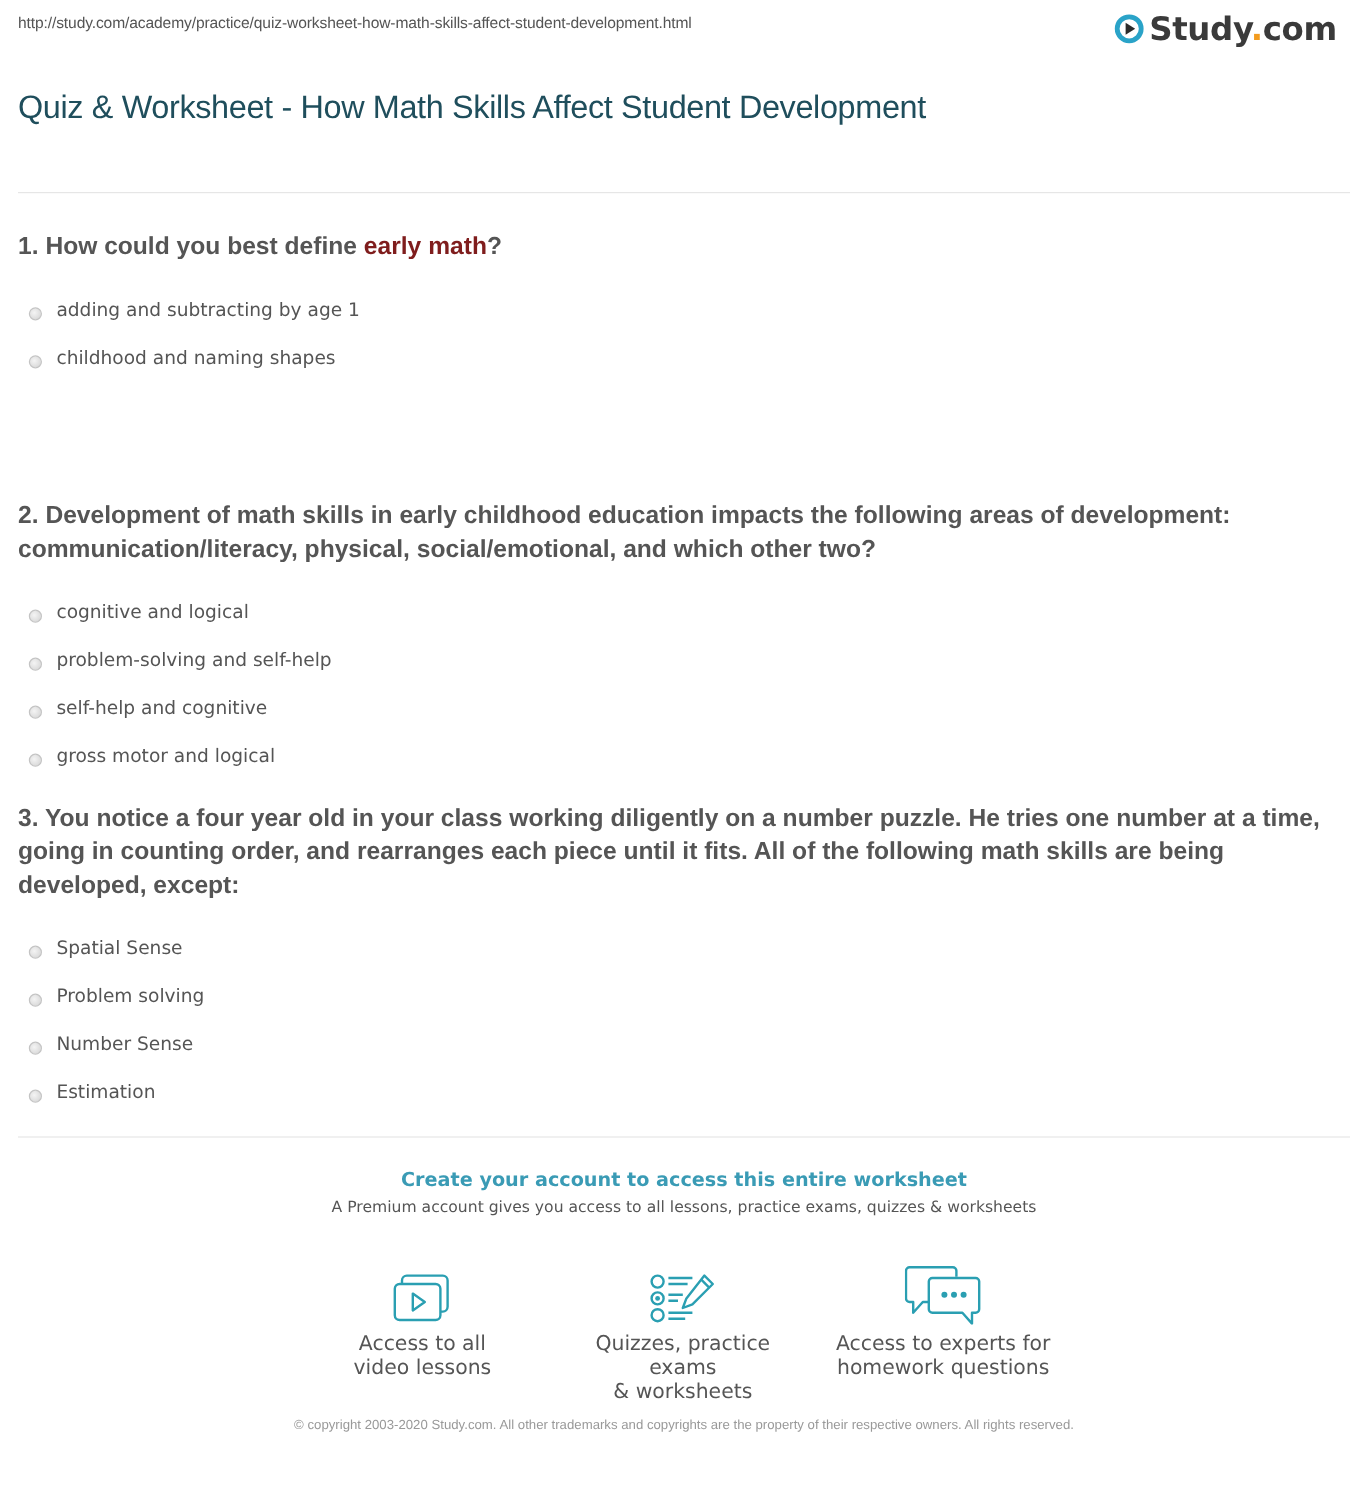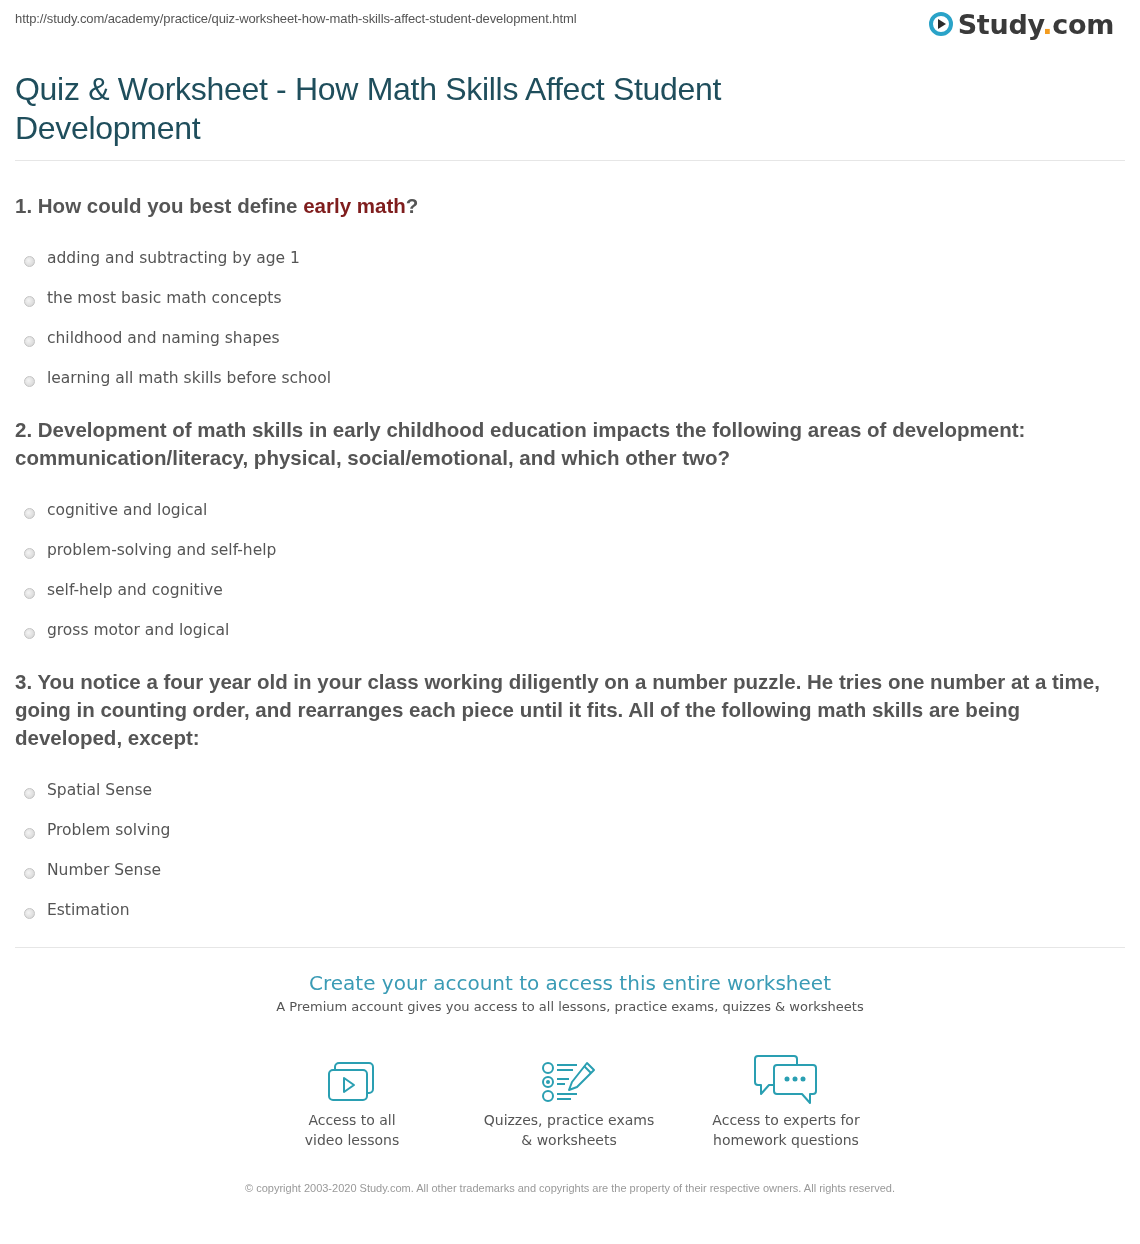--- a/index.html
+++ b/index.html
@@ -42,21 +42,21 @@
       letter-spacing: -0.3px;
     }
     .logo-dot { color: #f39c1f; }
     .title {
       position: absolute;
       left: 15px;
       top: 70px;
       width: 900px;
       margin: 0;
       font-family: "Liberation Sans", sans-serif;
-      font-size: 32px;
+      font-size: 27px;
       line-height: 39px;
       font-weight: normal;
       color: #1f4e5c;
       letter-spacing: -0.3px;
     }
     .divider {
       position: absolute;
       left: 15px;
       width: 1110px;
       height: 1px;
@@ -99,23 +99,23 @@
       margin-right: 12px;
       flex: 0 0 auto;
     }
     .cta {
       position: absolute;
       left: 0;
       width: 1140px;
       text-align: center;
     }
     .cta-title {
-      font-size: 20px;
+      font-size: 16px;
       color: #3a9bb5;
-      font-weight: normal;
+      font-weight: bold;
       margin: 0;
       line-height: 26px;
       cursor: pointer;
     }
     .cta-sub {
       font-size: 13px;
       color: #555;
       margin-top: 2px;
       line-height: 18px;
     }
@@ -131,21 +131,21 @@
       text-align: center;
     }
     .feature .icon {
       height: 52px;
       display: flex;
       justify-content: center;
       align-items: flex-end;
     }
     .feature-label {
       margin-top: 6px;
-      font-size: 14px;
+      font-size: 17px;
       line-height: 20px;
       color: #555;
     }
     .footer {
       position: absolute;
       top: 1180px;
       left: 215px;
       width: 710px;
       text-align: center;
       font-size: 11px;
@@ -175,29 +175,21 @@
 
 <div class="question" style="top:192px;">
   <p class="q-text"><span>1.</span> <span class="plain">How could you best define </span><span style="font-weight:900;color:#7f1d1d;">early math</span><span>?</span></p>
   <ul class="answers" style="margin-top:7px;">
     <li class="answer">
         <span class="radio"></span>
         <span>adding and subtracting by age 1</span>
       </li>
     <li class="answer">
         <span class="radio"></span>
-        <span>the most basic math concepts</span>
-      </li>
-    <li class="answer">
-        <span class="radio"></span>
         <span>childhood and naming shapes</span>
-      </li>
-    <li class="answer">
-        <span class="radio"></span>
-        <span>learning all math skills before school</span>
       </li>
   </ul>
 </div>
 
 <div class="question" style="top:416px;">
   <p class="q-text"><span>2.</span> <span>Development of math skills in early childhood education impacts the following areas of development: communication/literacy, physical, social/emotional, and which other two?</span></p>
   <ul class="answers" style="margin-top:7px;">
     <li class="answer">
         <span class="radio"></span>
         <span>cognitive and logical</span>

